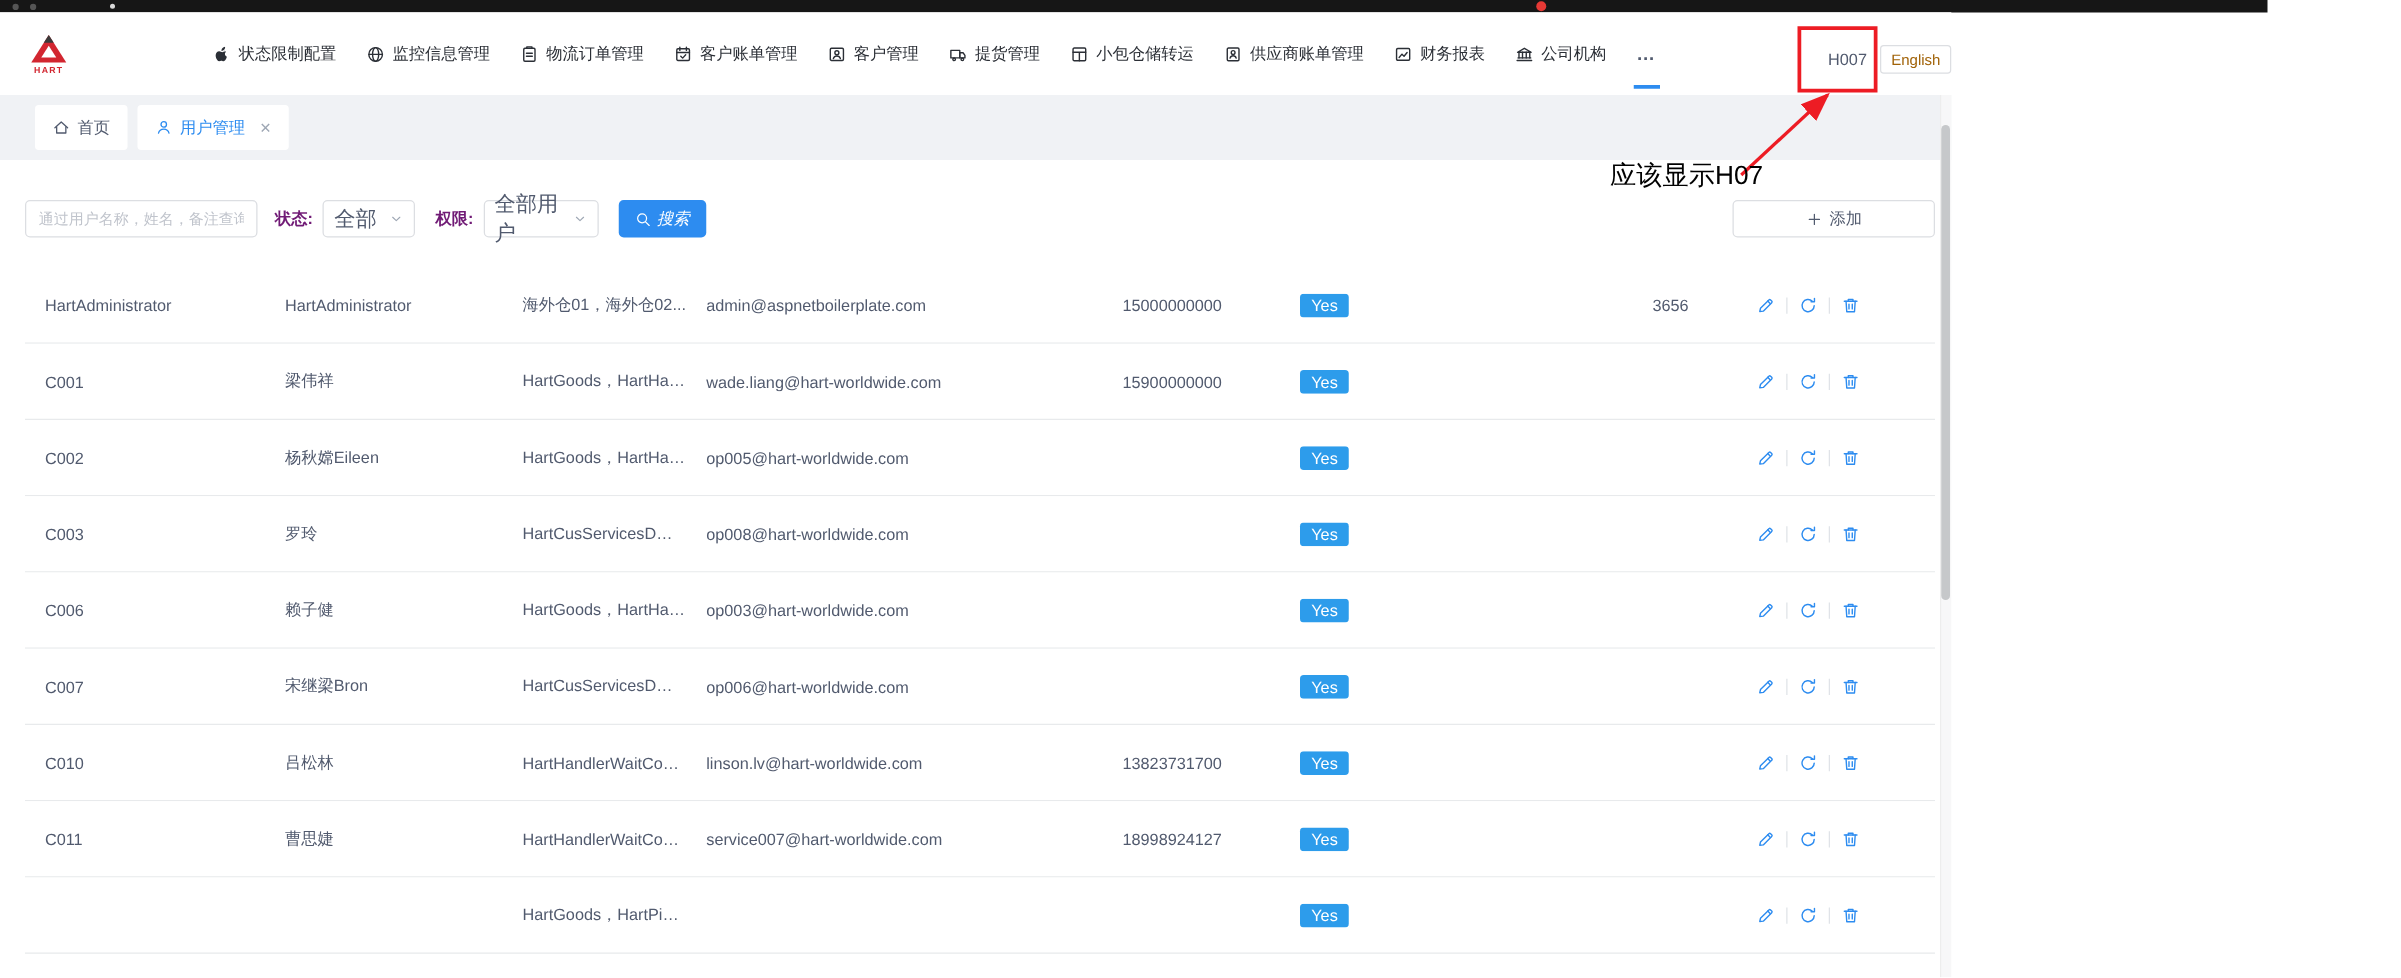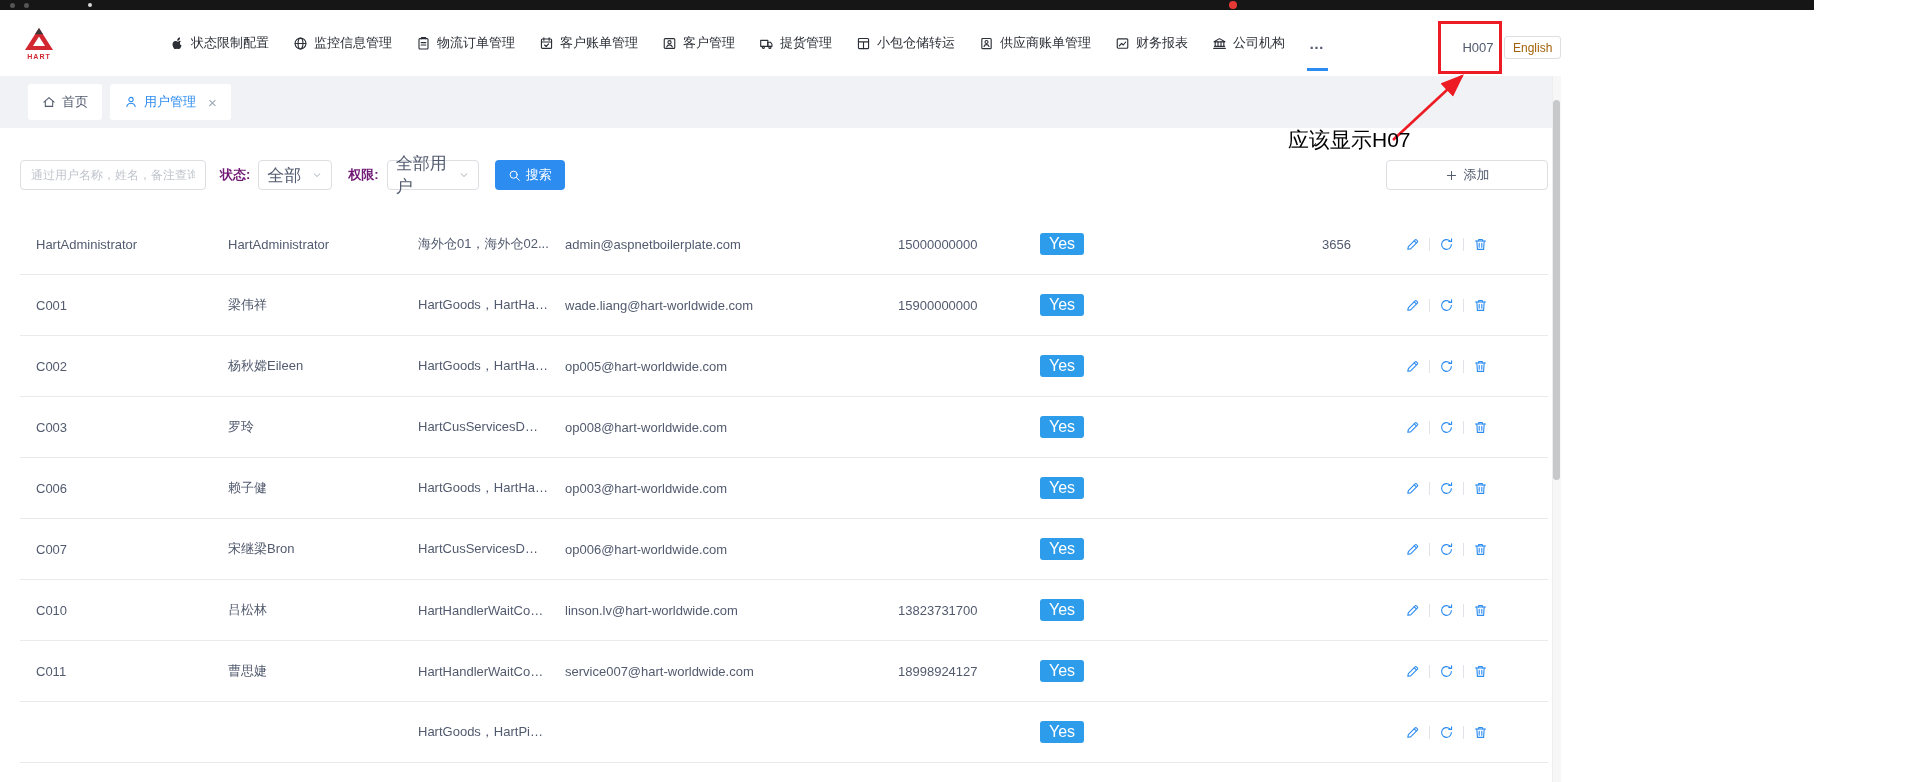--- a/index.html
+++ b/index.html
@@ -39,33 +39,33 @@
 
   
   .filter-row { position:absolute; left:20px; top:150px; width:1528px; height:30px; display:flex; align-items:center; }
   .search-input { width:186px; height:30px; border:1px solid #dcdee2; border-radius:4px; padding:0 10px; font-size:12px; color:#515a6e; outline:none; font-family:inherit; margin-right:14px; }
   .search-input::placeholder { color:#c0c4cc; }
   .f-label { font-size:13px; font-weight:bold; color:#701a75; margin-right:8px; }
   .select { height:30px; border:1px solid #dcdee2; border-radius:4px; background:#fff; display:flex; align-items:center; justify-content:space-between; padding:0 8px; font-size:17px; color:#515a6e; margin-right:16px; cursor:pointer; }
   .select.w1 { width:74px; }
   .select.w2 { width:92px; }
   .chev svg { width:12px; height:12px; display:block; color:#9ea7b4; }
-  .search-btn { width:70px; height:30px; background:#2d8cf0; border:none; border-radius:4px; color:#fff; font-size:13px; display:flex; align-items:center; justify-content:center; gap:5px; font-family:inherit; cursor:pointer; }
+  .search-btn { width:70px; height:30px; background:#2d8cf0; border:none; border-radius:4px; color:#fff; font-size:13px; display:flex; align-items:center; justify-content:center; gap:5px; font-family:inherit; cursor:pointer;font-style:italic; }
   .search-btn svg { width:13px; height:13px; display:block; }
   .add-btn { margin-left:auto; width:162px; height:30px; background:#fff; border:1px solid #dcdee2; border-radius:4px; color:#515a6e; font-size:13px; display:flex; align-items:center; justify-content:center; gap:6px; font-family:inherit; cursor:pointer; }
   .add-btn svg { width:13px; height:13px; display:block; }
 
   
   .table { position:absolute; left:20px; top:204px; width:1528px; }
   .gridcols { display:grid; grid-template-columns:192px 190px 147px 333px 142px 120px 162px 83px 159px; align-items:center; }
   .thead { height:52px; background:#f8f8f9; border-bottom:1px solid #e8eaec; }
   .th { padding-left:16px; font-size:13px; color:#515a6e; white-space:nowrap; overflow:hidden; }
   .tr { height:61px; background:#fff; border-bottom:1px solid #e8eaec; }
   .td { padding-left:16px; font-size:13px; color:#515a6e; white-space:nowrap; overflow:hidden; text-overflow:ellipsis; }
-  .badge { display:inline-block; background:#2d9ceb; color:#fff; font-size:16px; padding:2px 9px; border-radius:3px; }
+  .badge { display:inline-block; background:#2d9ceb; color:#fff; font-size:13px; padding:2px 9px; border-radius:3px; }
   .td-actions { display:flex; align-items:center; }
   .act { display:inline-flex; color:#2d8cf0; cursor:pointer; }
   .act svg { width:15px; height:15px; display:block; }
   .sep { width:1px; height:13px; background:#e0e3e8; margin:0 9px; }
 
   
   .scrollbar-track { position:absolute; left:1552px; top:76px; width:9px; height:706px; background:#f7f7f8; border-left:1px solid #ededed; }
   .scrollbar-thumb { position:absolute; left:0px; top:24px; width:7px; height:380px; background:#c6c8ca; border-radius:4px; cursor:pointer; }
 
   

